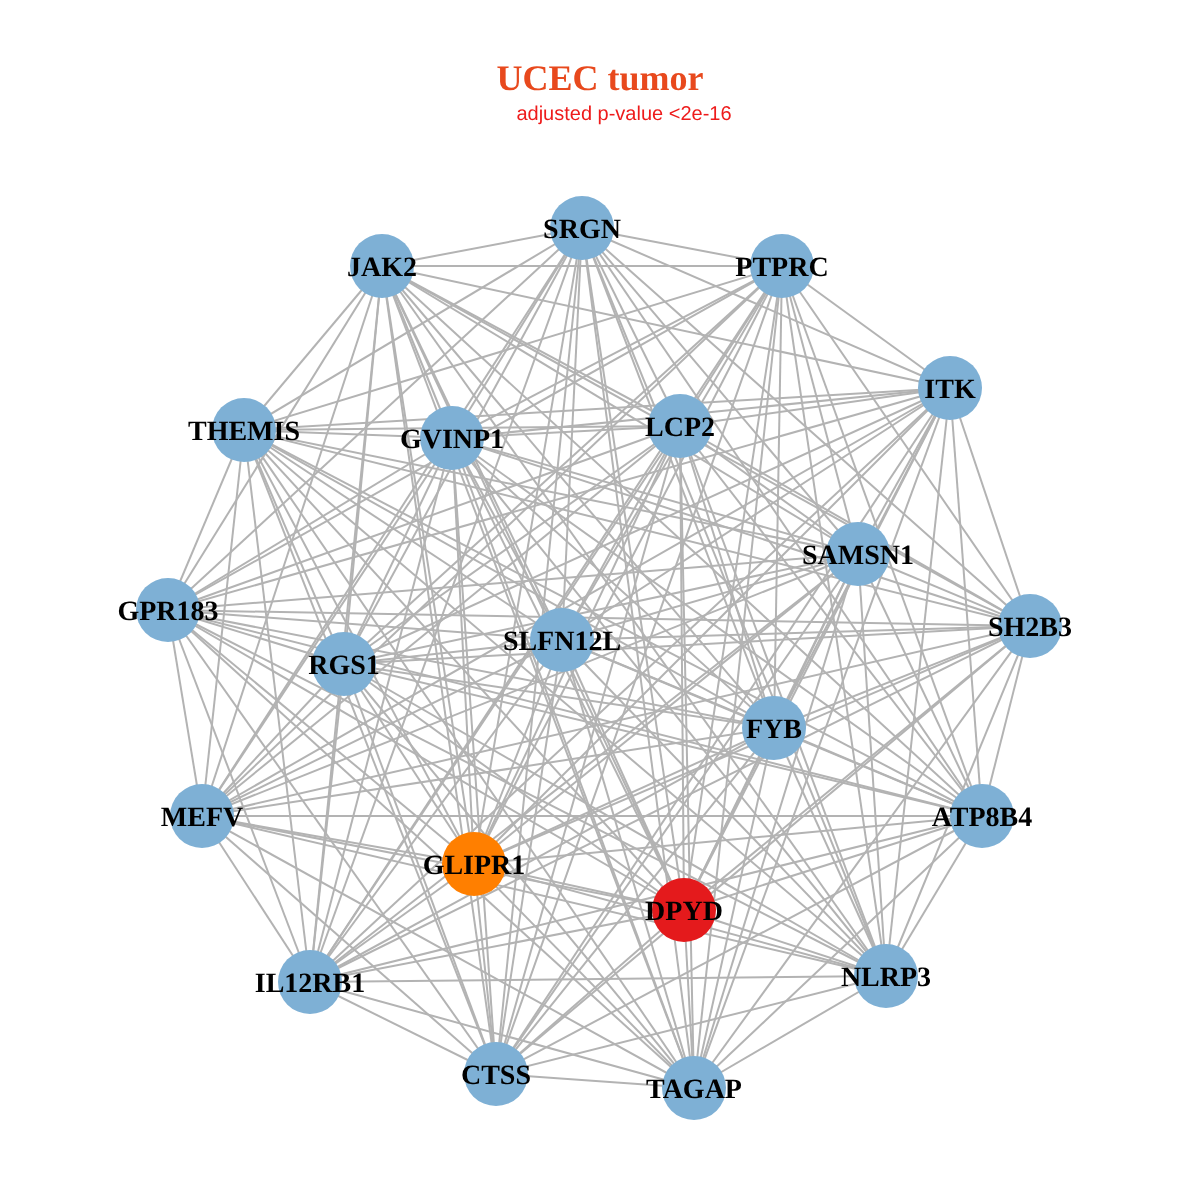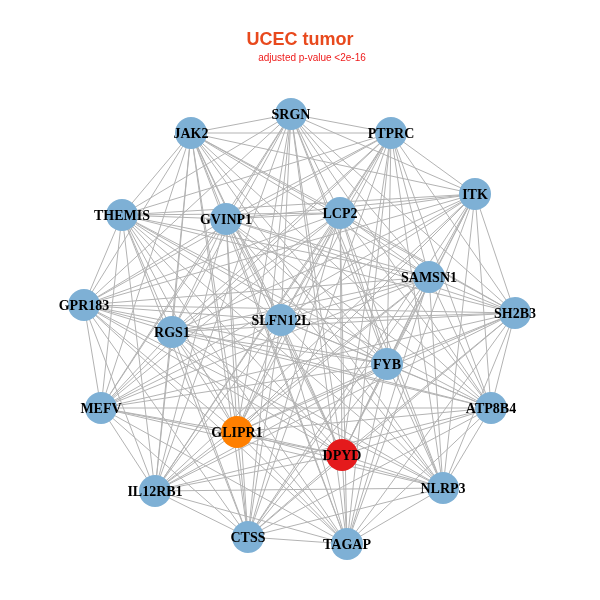--- a/index.html
+++ b/index.html
@@ -1,19 +1,19 @@
 <!DOCTYPE html>
 <html><head>
 <meta charset="utf-8">
 <style>
   html, body { margin: 0; padding: 0; background: #ffffff; }
   body { width: 600px; height: 600px; position: relative; overflow: hidden; }
   .title {
     position: absolute; left: 0; width: 600px; top: 29px; text-align: center;
-    font-family: Liberation Sans, sans-serif; font-weight: bold; font-size: 18px;
+    font-family: Liberation Serif, serif; font-weight: bold; font-size: 18px;
     color: #e8491d;
   }
   .subtitle {
     position: absolute; left: 12px; width: 600px; top: 52px; text-align: center;
     font-family: "Liberation Sans", sans-serif; font-size: 10px; color: #ee1b1b;
   }
   svg.net { position: absolute; left: 0; top: 0; }
   .edge { stroke: #b3b3b3; stroke-width: 1; }
   .node-label {
     font-family: "Liberation Serif", serif; font-weight: bold; font-size: 14px; fill: #000;

